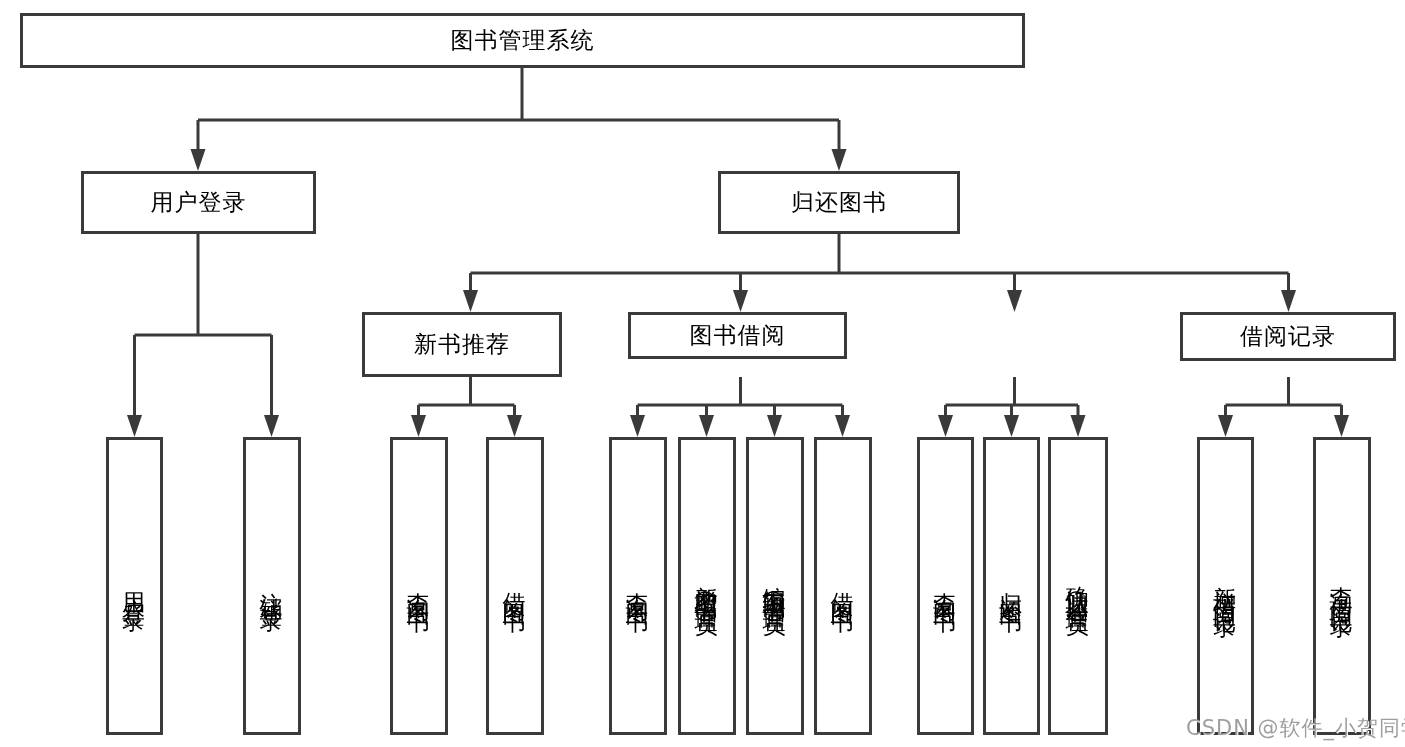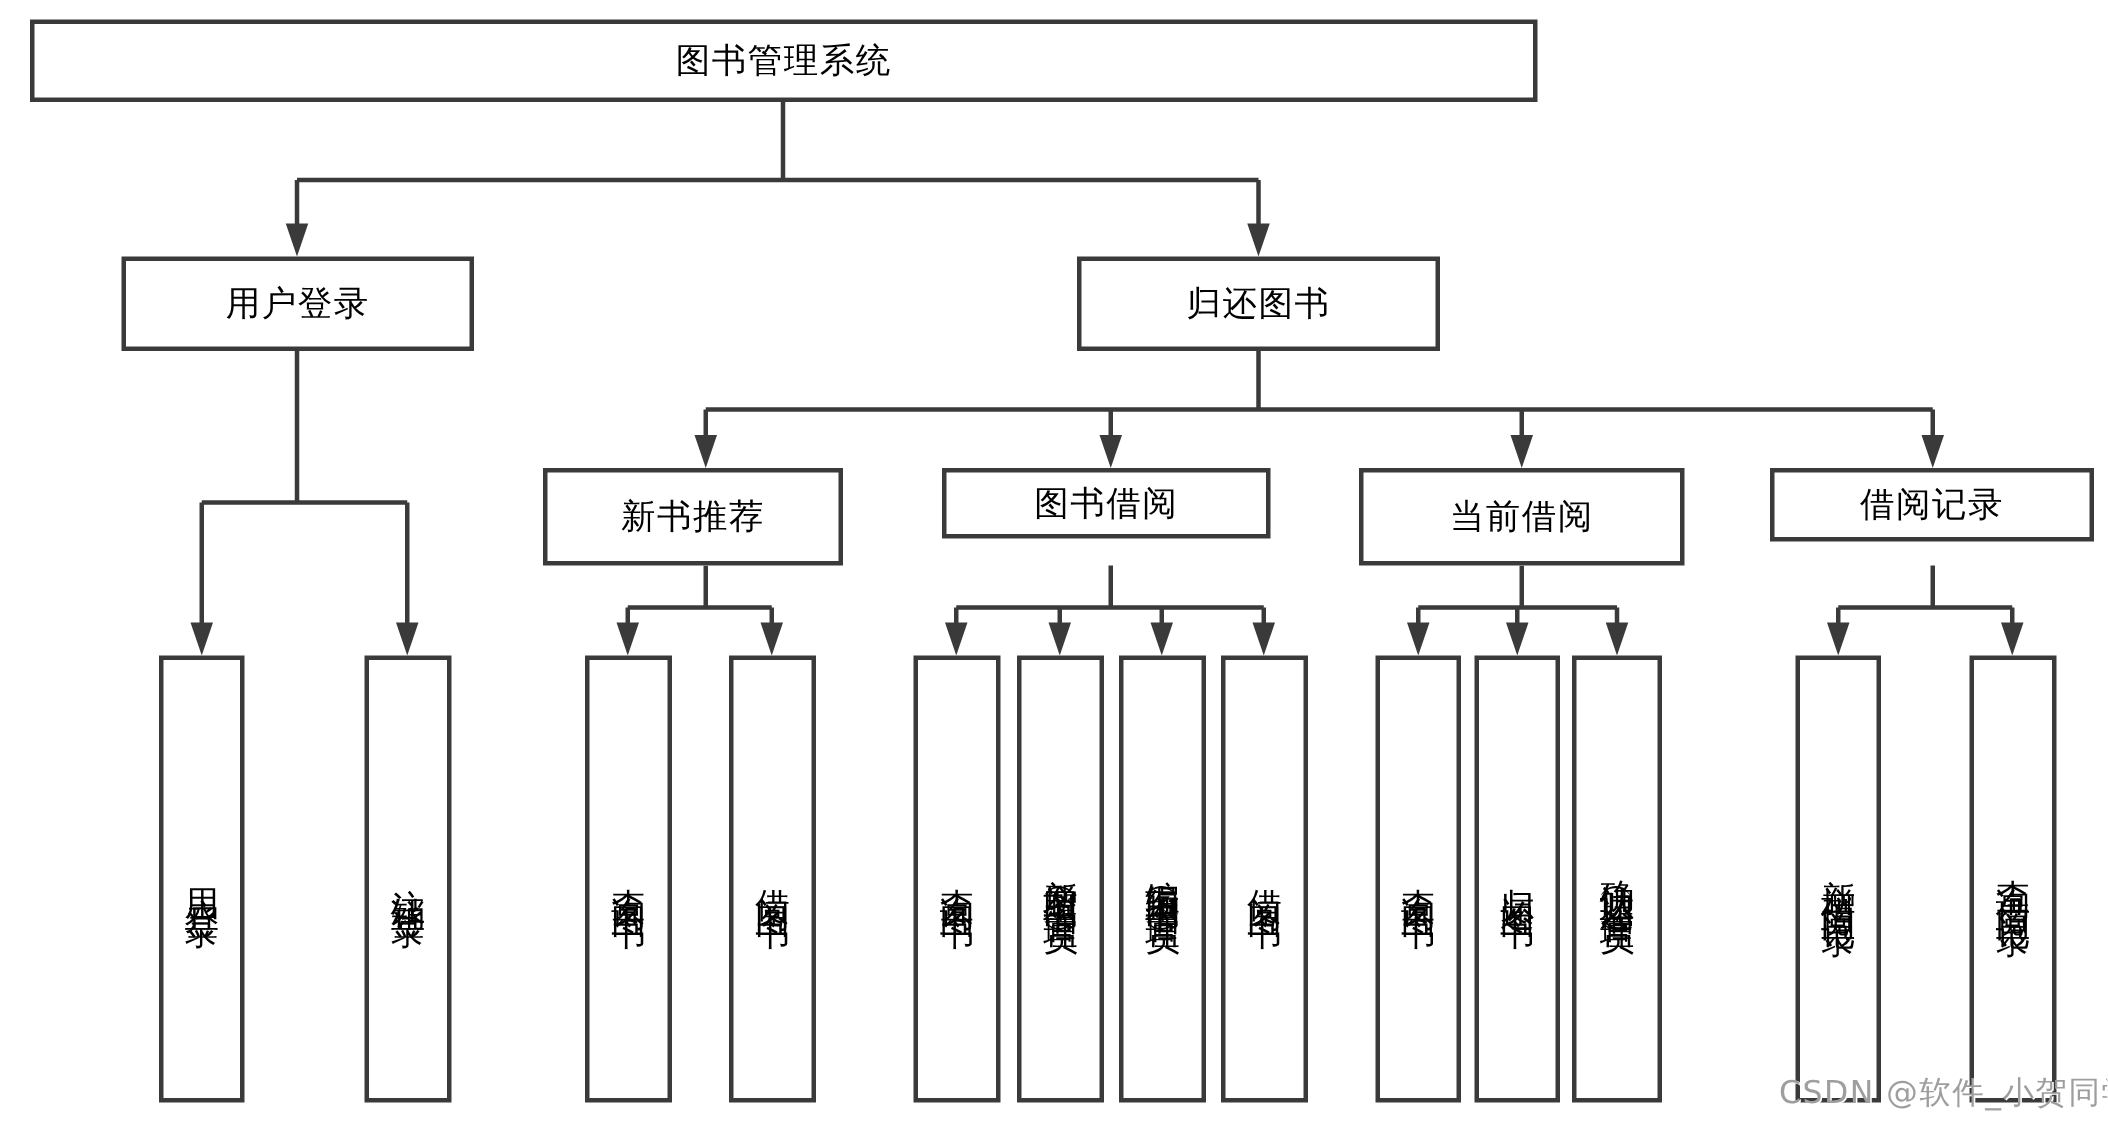--- a/index.html
+++ b/index.html
@@ -147,23 +147,20 @@
   <div class="node n-book-mgmt">
     <span class="lbl">归还图书</span>
   </div>
 
   <div class="node n-new-books">
     <span class="lbl">新书推荐</span>
   </div>
   <div class="node n-book-borrow">
     <span class="lbl">图书借阅</span>
   </div>
-  <div class="node n-current-borrow">
-    <span class="lbl">当前借阅</span>
-  </div>
   <div class="node n-borrow-records">
     <span class="lbl">借阅记录</span>
   </div>
 
   <div class="node vnode n-v-user-login">
     <span class="lbl">用户登录</span>
   </div>
   <div class="node vnode n-v-logout">
     <span class="lbl">注销登录</span>
   </div>

